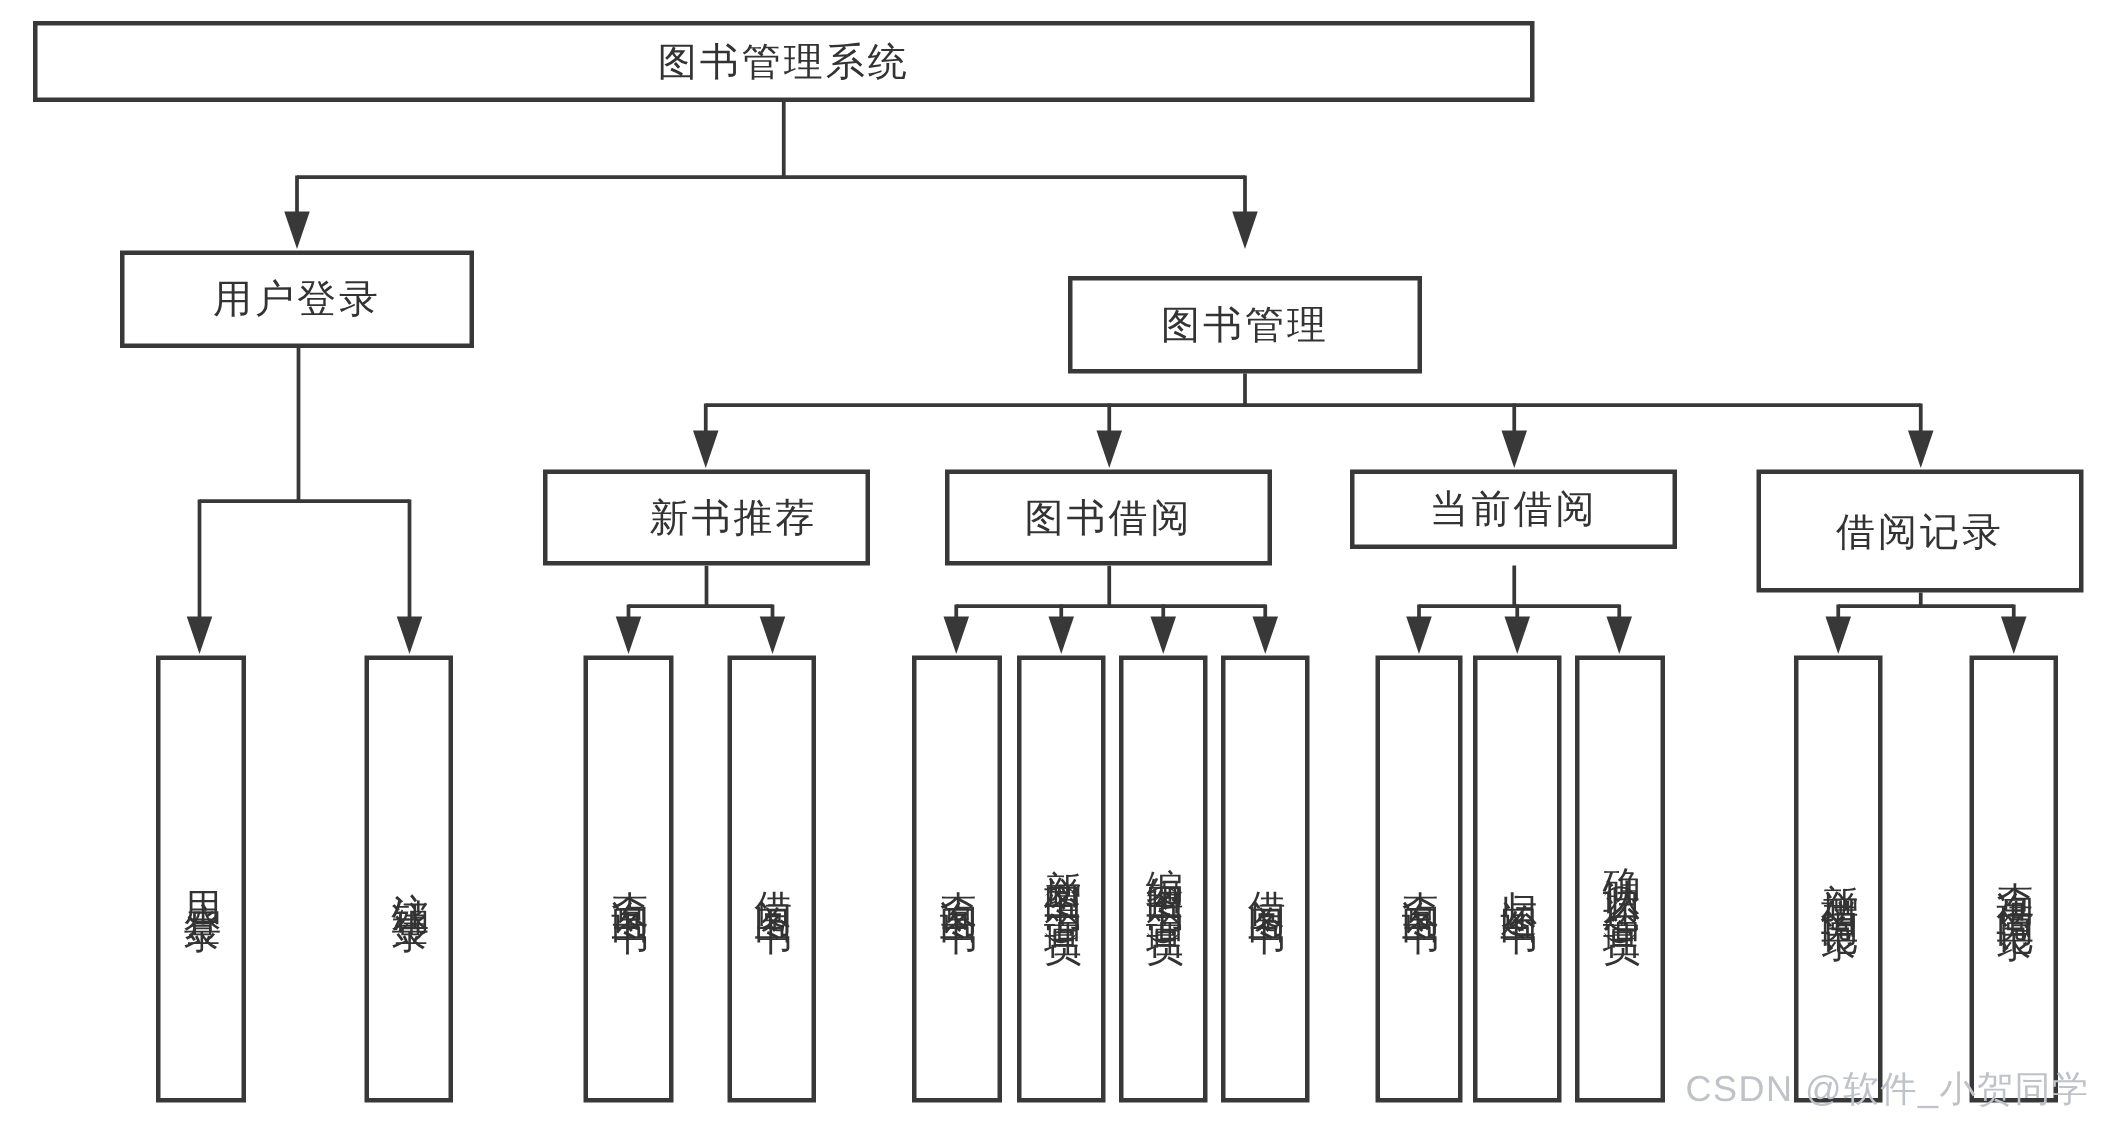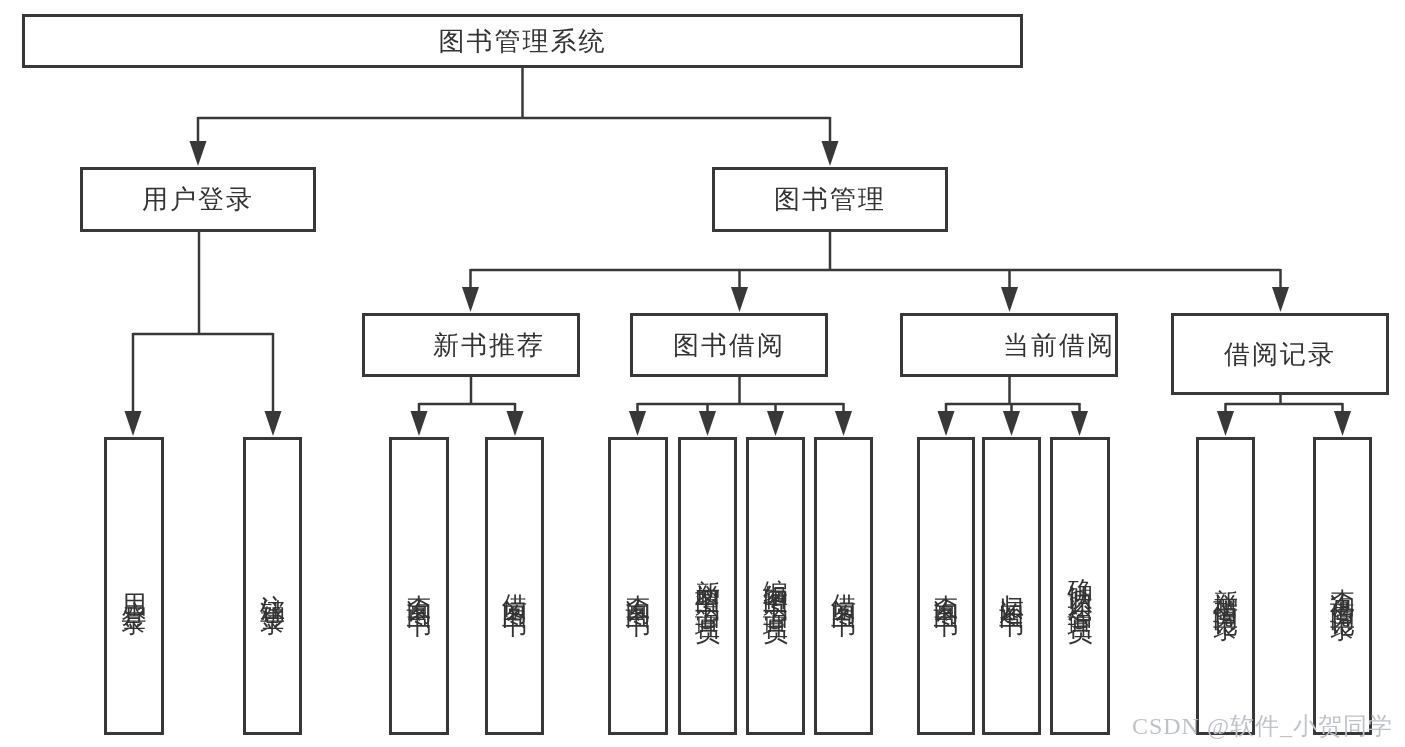--- a/index.html
+++ b/index.html
@@ -1,18 +1,18 @@
 <!DOCTYPE html>
 <html><head>
 <meta charset="utf-8">
 <style>
   html,body{margin:0;padding:0;background:#ffffff;}
   .canvas{
     position:relative;width:1405px;height:747px;background:#ffffff;
-    font-family:Liberation Serif, serif;overflow:hidden;
+    font-family:Liberation Sans, sans-serif;overflow:hidden;
   }
   .wires{position:absolute;left:0;top:0;z-index:1;}
   .node{
     position:absolute;box-sizing:border-box;border:3px solid #383838;
     background:#ffffff;color:#333333;display:flex;align-items:center;
     justify-content:center;z-index:2;
   }
   .hnode{font-size:26px;letter-spacing:2px;white-space:nowrap;}
   .vnode{font-size:25px;}
   .vnode .vtext{
@@ -105,31 +105,31 @@
     </g>
   </svg>
 
   <div class="node hnode" style="left:22px;top:14px;width:1001px;height:54px;">
     <span>图书管理系统</span>
   </div>
 
   <div class="node hnode" style="left:80px;top:167px;width:236px;height:65px;">
     <span>用户登录</span>
   </div>
-  <div class="node hnode" style="left:712px;top:167px;width:236px;height:65px;">
+  <div class="node hnode" style="left:712px;top:184px;width:236px;height:65px;">
     <span>图书管理</span>
   </div>
 
   <div class="node hnode" style="left:362px;top:313px;width:218px;height:64px;padding-left:36px;">
     <span>新书推荐</span>
   </div>
-  <div class="node hnode" style="left:630px;top:313px;width:198px;height:64px;">
+  <div class="node hnode" style="left:630px;top:313px;width:218px;height:64px;">
     <span>图书借阅</span>
   </div>
-  <div class="node hnode" style="left:900px;top:313px;width:218px;height:64px;justify-content:flex-end;">
+  <div class="node hnode" style="left:900px;top:313px;width:218px;height:53px;">
     <span>当前借阅</span>
   </div>
   <div class="node hnode" style="left:1171px;top:313px;width:218px;height:82px;">
     <span>借阅记录</span>
   </div>
 
   <div class="node vnode" style="left:104px;top:437px;width:60px;height:298px;">
     <span class="vtext">用户登录</span>
   </div>
   <div class="node vnode" style="left:243px;top:437px;width:59px;height:298px;">

